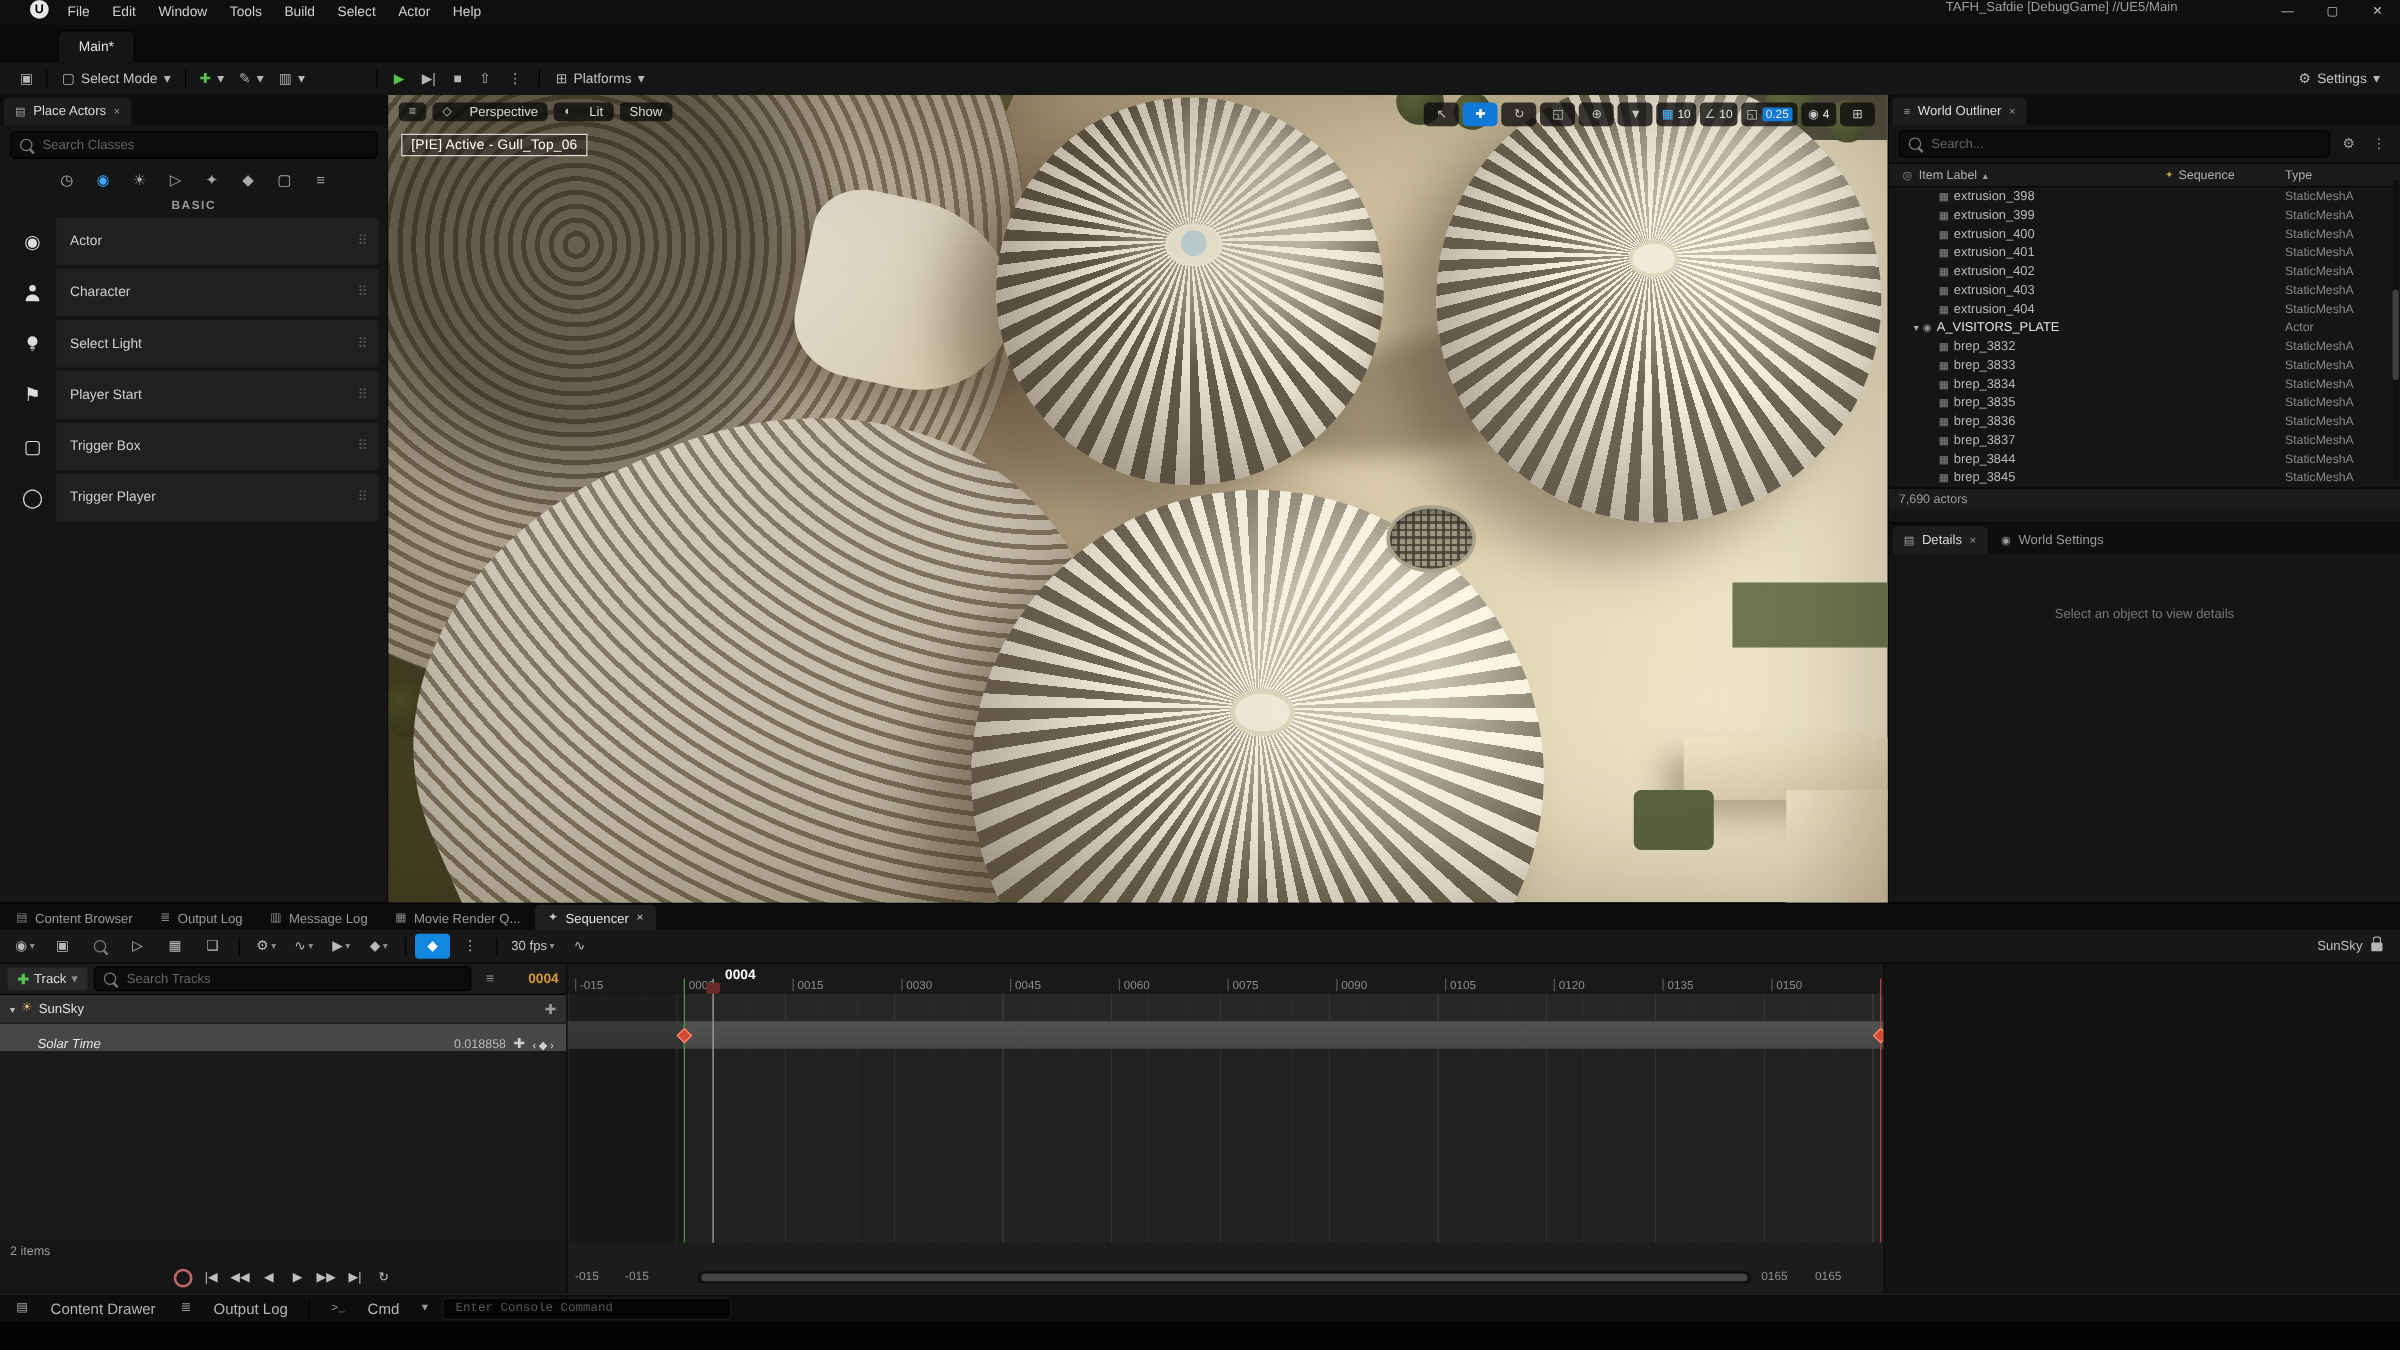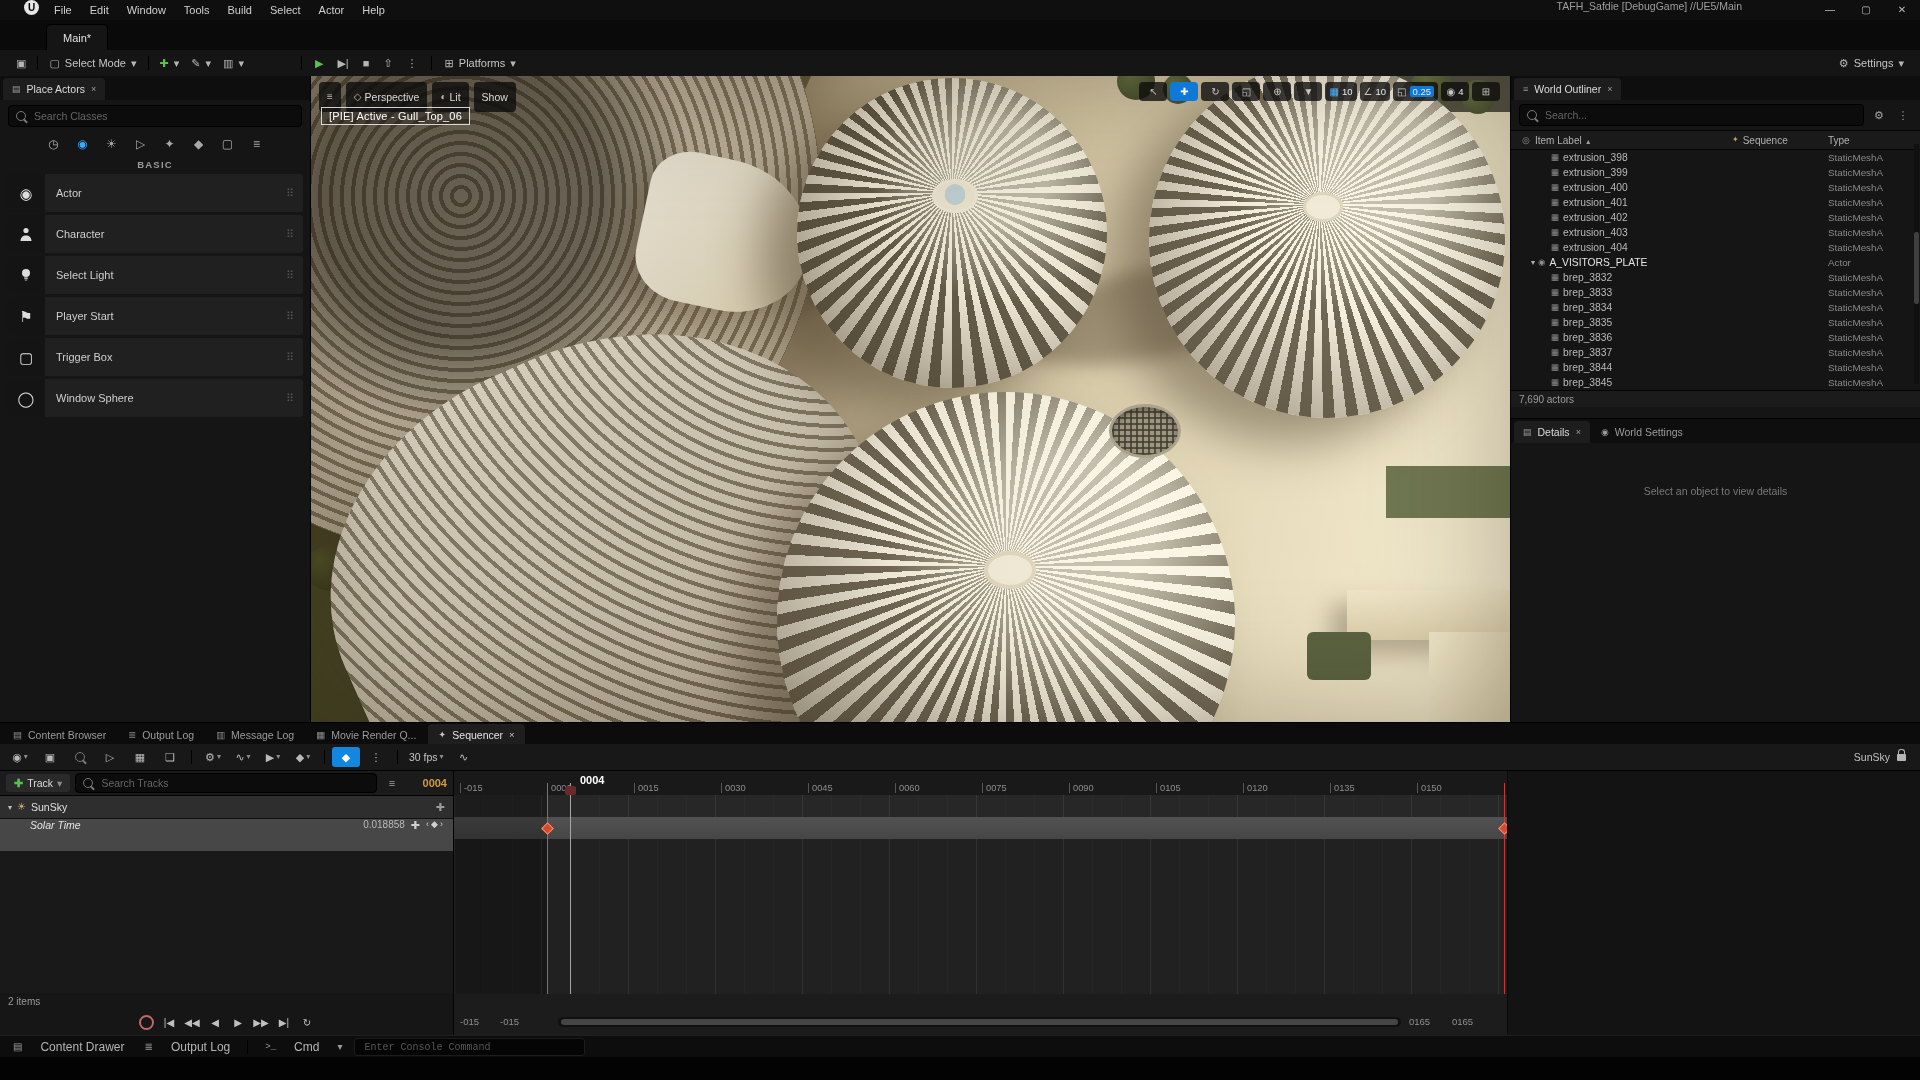--- a/index.html
+++ b/index.html
@@ -144,21 +144,21 @@
 .d3{left:466px;top:316px;width:458px;height:458px;background:repeating-conic-gradient(from 0deg at 50% 38%,#f5efdf 0deg 3deg,#5a5240 3deg 6deg);box-shadow:-40px 30px 55px rgba(52,38,20,.5)}
 .d3::before{left:calc(50% - 22px);top:calc(38% - 15px);width:44px;height:30px;background:#f0ead8;border:4px solid #ddd3ba}
 .grate{left:798px;top:328px;width:66px;height:48px;border-radius:50%;background:repeating-linear-gradient(0deg,rgba(30,26,18,.8) 0 2px,transparent 2px 6px),repeating-linear-gradient(90deg,rgba(30,26,18,.8) 0 2px,transparent 2px 6px),#8d8570;border:3px solid #9c957e;box-shadow:inset 0 3px 6px rgba(0,0,0,.5);z-index:3}
 .wallA{left:1036px;top:514px;width:170px;height:50px;background:linear-gradient(#ece2c2,#d6c9a4);box-shadow:-16px 14px 22px rgba(50,36,18,.35);z-index:3}
 .wallB{left:1118px;top:556px;width:86px;height:92px;background:linear-gradient(100deg,#f0e7c9,#dcd0ab);z-index:3}
 .hedge{left:996px;top:556px;width:64px;height:48px;background:#3c4724;border-radius:6px;z-index:3}
 .sunlight{inset:0;background:linear-gradient(115deg,rgba(80,60,30,.22),rgba(255,246,220,.16) 70%);z-index:6;pointer-events:none}
 .vig{inset:0;box-shadow:inset 0 0 130px rgba(40,30,10,.35);z-index:7;pointer-events:none}
 
 .vo-tl{position:absolute;left:8px;top:6px;display:flex;gap:5px;z-index:10}
-.vpill{height:30px;background:rgba(12,12,12,.78);border-radius:4px;display:flex;align-items:center;gap:3px;padding:0 8px;color:#dadada;font-size:10.5px}
+.vpill{height:15px;background:rgba(12,12,12,.78);border-radius:4px;display:flex;align-items:center;gap:14px;padding:0 8px;color:#dadada;font-size:10.5px}
 .vpill .ic{font-size:10px;color:#bbb}
 .pie{position:absolute;left:10px;top:31px;z-index:10;border:1px solid rgba(255,255,255,.8);background:rgba(20,20,20,.35);color:#fff;font-size:11px;padding:2px 7px;letter-spacing:.2px}
 .vo-tr{position:absolute;right:10px;top:6px;display:flex;gap:3px;z-index:10;align-items:center}
 .vbtn{height:19px;min-width:20px;background:rgba(12,12,12,.78);border-radius:4px;display:flex;align-items:center;justify-content:center;color:#c5c5c5;font-size:10px;padding:0 4px;gap:3px}
 .vbtn.active{background:#1079d8;color:#fff}
 .vbtn .num{font-size:9.5px;color:#e8e8e8}
 .vbtn .num.bluechip{background:#1079d8;border-radius:2px;padding:0 3px}
 
 
 .rightcol{width:409px;display:flex;flex-direction:column;border-left:1px solid #020202;flex:none}
@@ -209,21 +209,21 @@
 .slhead{height:24px;display:flex;align-items:center;gap:5px;padding:0 6px;background:#1b1b1b;border-bottom:1px solid #020202;flex:none}
 .trackbtn{height:18px;background:#2a2a2a;border-radius:3px;display:flex;align-items:center;gap:4px;padding:0 8px;color:#ddd;font-size:10.5px;flex:none}
 .trackbtn .plus{color:#58c24f;font-weight:bold;font-size:11px}
 .slhead .search{flex:1;height:18px}
 .filterbtn{width:20px;height:18px;display:flex;align-items:center;justify-content:center;color:#a0a0a0}
 .framecur{width:40px;text-align:right;color:#d79a33;font-size:11px;font-weight:bold}
 .strack{height:22px;display:flex;align-items:center;border-bottom:1px solid #101010;background:#2e2e2e;padding:0 8px;gap:5px;font-size:10.5px;color:#e0e0e0;flex:none}
 .strack .exp{font-size:8px;color:#c0c0c0}
 .strack .ic{font-size:10px;color:#d8b56a}
 .strack .plusbtn{margin-left:auto;color:#9a9a9a;font-size:11px}
-.sprop{height:32px;display:flex;align-items:flex-start;background:#474747;padding:0 8px 0 30px;gap:6px;font-size:10.5px;color:#e4e4e4;font-style:italic;flex:none}
+.sprop{height:22px;display:flex;align-items:flex-end;background:#474747;padding:0 8px 0 30px;gap:6px;font-size:10.5px;color:#e4e4e4;font-style:italic;flex:none}
 .sprop .val{margin-left:auto;color:#b8b8b8;font-style:normal;font-size:10px}
 .sprop .plusbtn{color:#d0d0d0;font-style:normal;font-size:11px}
 .sprop .keynav{color:#d0d0d0;font-style:normal;font-size:9px;letter-spacing:2px}
 .streerest{flex:1;background:#191919}
 .sitems{height:16px;display:flex;align-items:center;padding-left:8px;color:#9a9a9a;font-size:10px;flex:none}
 .transport{height:26px;display:flex;align-items:center;justify-content:center;gap:5px;flex:none}
 .tpbtn{min-width:18px;height:20px;display:flex;align-items:center;justify-content:center;color:#c0c0c0;font-size:10px}
 .rec{width:11px;height:11px;border:2px solid #c06868;border-radius:50%}
 .sright{flex:1;position:relative;background:#1c1c1c;overflow:hidden}
 .sruler{position:absolute;top:0;left:0;width:1053px;height:24px;background:#191919;border-bottom:1px solid #050505}
@@ -401,21 +401,21 @@
         <span class="pthumb">
             <span class="ic i-box"></span>
           </span>
         <span class="plabel">Trigger Box</span>
         <span class="ic i-grip grip"></span>
       </div>
       <div class="prow">
         <span class="pthumb">
             <span class="ic i-sphere"></span>
           </span>
-        <span class="plabel">Window Sphere</span>
+        <span class="plabel">Trigger Player</span>
         <span class="ic i-grip grip"></span>
       </div>
     </div>
   </div>
 
   <div class="viewport">
     <div class="scene">
       <div class="lawn1"></div>
       <div class="lawn2"></div>
       <div class="lawn3"></div>

